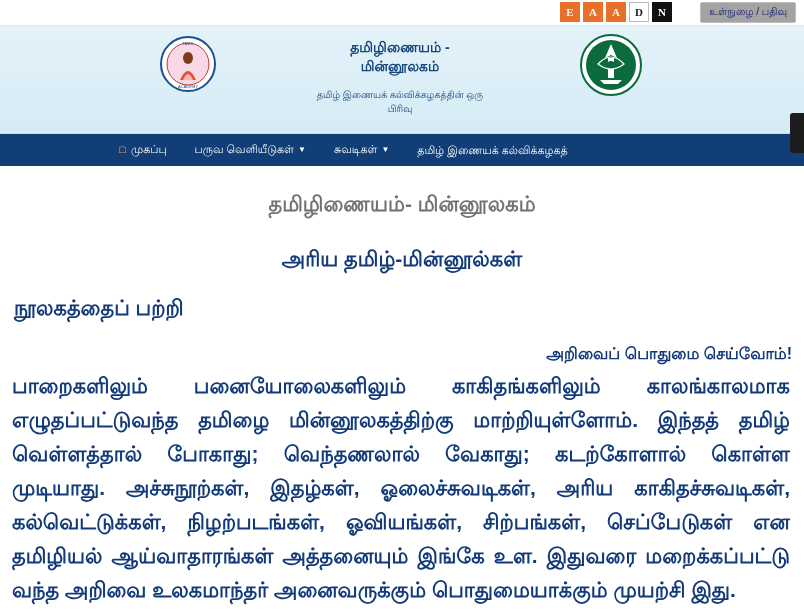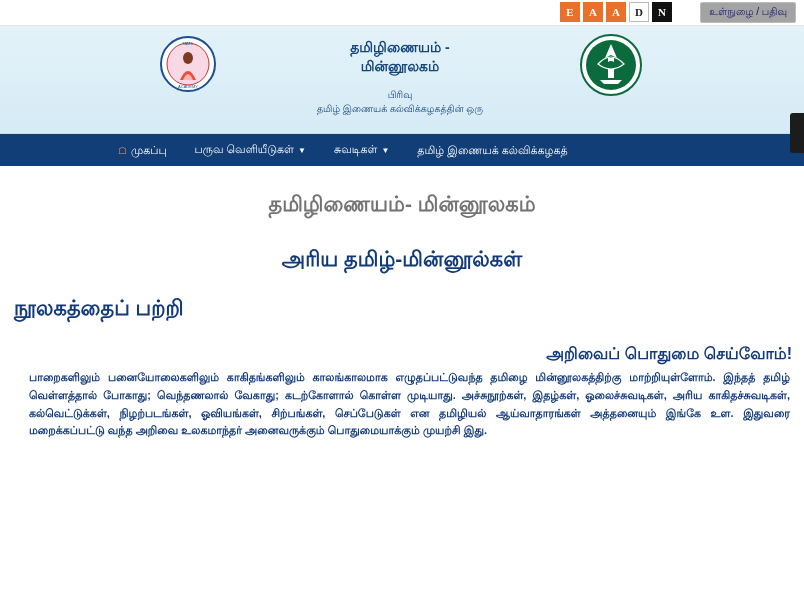--- a/index.html
+++ b/index.html
@@ -106,21 +106,21 @@
     color: #16457a;
     line-height: 1.5;
   }
 
   
   .navbar {
     position: relative;
     height: 32px;
     background: #113e77;
     display: flex;
-    align-items: center;
+    align-items: flex-end;
     padding-left: 104px;
   }
   .nav-item {
     color: #ffffff;
     font-size: 11px;
     padding: 0 14px;
     line-height: 32px;
     white-space: nowrap;
     cursor: pointer;
   }
@@ -180,26 +180,26 @@
   .lead {
     color: #123a7a;
     font-size: 16px;
     font-weight: bold;
     margin-top: 22px;
     margin-left: 2px;
     text-align: right;
   }
   .body-text {
     color: #123a7a;
-    font-size: 11px;
+    font-size: 21px;
     font-weight: bold;
     text-align: justify;
     line-height: 1.62;
     margin-top: 4px;
-    margin-left: 17px;
+    margin-left: 0;
     margin-right: 2px;
   }
 </style>
 </head>
 <body>
 
 <div id="page">
 
   <div class="topbar">
     <div class="acc-group">
@@ -222,22 +222,22 @@
       <path d="M23 44 Q28 32 33 44 Z" fill="#f5b7b1"></path>
       <text x="28" y="9" font-size="4" text-anchor="middle" fill="#1b4f8f">TAMIL</text>
       <text x="28" y="52" font-size="4" text-anchor="middle" fill="#1b4f8f">ACADEMY</text>
     </svg>
 
     <div class="site-title">
       <div>தமிழிணையம் -</div>
       <div>மின்னூலகம்</div>
     </div>
     <div class="site-sub">
+      <div>தமிழ் இணையக் கல்விக்கழகத்தின் ஒரு</div>
       <div>பிரிவு</div>
-      <div>தமிழ் இணையக் கல்விக்கழகத்தின் ஒரு</div>
     </div>
 
     <svg class="logo-right" viewBox="0 0 62 62">
       <circle cx="31" cy="31" r="30" fill="#ffffff" stroke="#0c6b3d" stroke-width="2"></circle>
       <circle cx="31" cy="31" r="25" fill="#0c6b3d"></circle>
       <path d="M31 10 L37 24 L31 21 L25 24 Z" fill="#ffffff"></path>
       <rect x="28" y="24" width="6" height="20" fill="#ffffff"></rect>
       <path d="M20 46 L42 46 L38 50 L24 50 Z" fill="#ffffff"></path>
       <circle cx="31" cy="31" r="4" fill="#0c6b3d"></circle>
       <path d="M18 30 Q31 16 44 30 Q31 40 18 30 Z" fill="none" stroke="#ffffff" stroke-width="1.2"></path>

